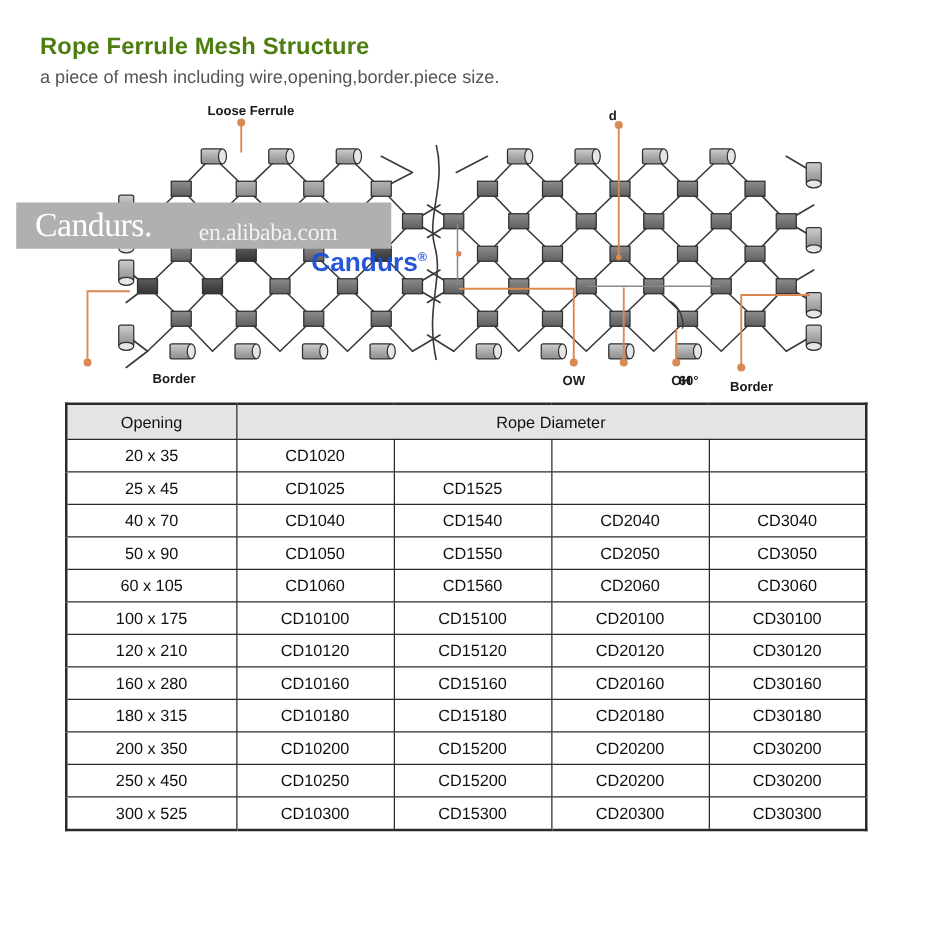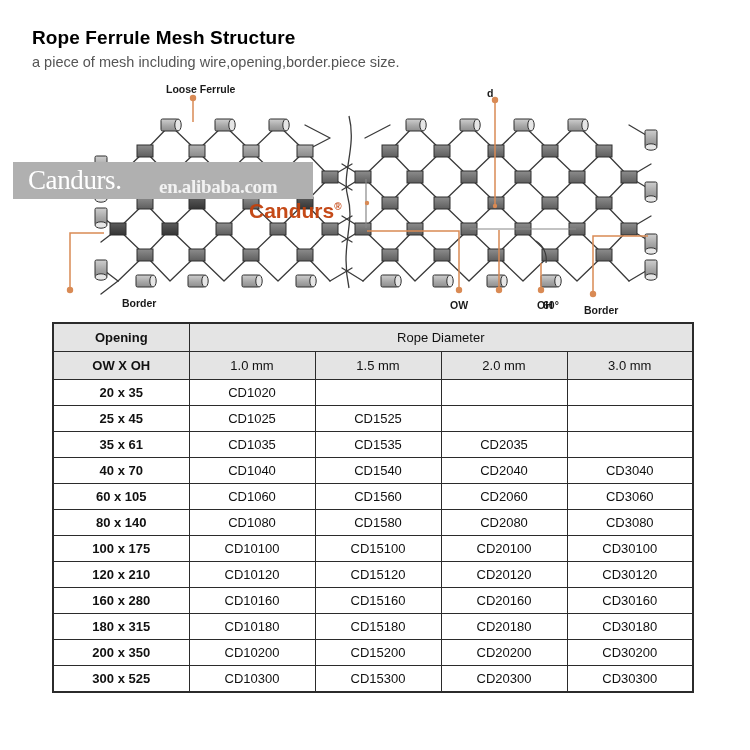--- a/index.html
+++ b/index.html
@@ -15,21 +15,21 @@
     overflow: hidden;
   }
 
   
   #page-title {
     position: absolute;
     left: 32px;
     top: 27px;
     font-size: 19px;
     font-weight: bold;
-    color: #000000;
+    color: #4d7c0f;
     letter-spacing: 0.1px;
     white-space: nowrap;
   }
   #page-subtitle {
     position: absolute;
     left: 32px;
     top: 54px;
     font-size: 14.5px;
     color: #555555;
     white-space: nowrap;
@@ -80,33 +80,33 @@
     color: #ffffff;
     letter-spacing: -0.4px;
     white-space: nowrap;
     font-family: "Liberation Serif", serif;
   }
   #watermark-domain {
     position: absolute;
     left: 159px;
     top: 176px;
     font-size: 19px;
-    font-weight: bold;
+    font-weight: normal;
     color: #f2f2f2;
     letter-spacing: -0.3px;
     white-space: nowrap;
     font-family: "Liberation Serif", serif;
   }
   #watermark-brand {
     position: absolute;
     left: 249px;
     top: 199px;
     font-size: 21px;
     font-weight: bold;
-    color: #c2410c;
+    color: #1d4ed8;
     white-space: nowrap;
     font-family: "Liberation Sans", sans-serif;
     opacity: 0.95;
   }
   #watermark-brand .reg { font-size: 10px; vertical-align: super; }
 
   
   #spec-table {
     position: absolute;
     left: 52px;
@@ -129,21 +129,21 @@
   #spec-table thead th {
     background: #e4e4e4;
     height: 27px;
   }
   #spec-table col.c0 { width: 136px; }
   #spec-table col.c1,
   #spec-table col.c2,
   #spec-table col.c3,
   #spec-table col.c4 { width: 126px; }
   #spec-table .outer-top    { border-top-width: 2px; }
-  #spec-table .outer-left   { border-left-width: 2px; font-weight: bold; }
+  #spec-table .outer-left   { border-left-width: 2px; }
   #spec-table .outer-right  { border-right-width: 2px; }
   #spec-table tr:last-child td { border-bottom-width: 2px; }
 </style>
 </head>
 <body>
 
 <div id="page-title">Rope Ferrule Mesh Structure</div>
 <div id="page-subtitle">a piece of mesh including wire,opening,border.piece size.</div>
 
 <div id="diagram">
@@ -366,72 +366,58 @@
       <col class="c1">
       <col class="c2">
       <col class="c3">
       <col class="c4">
   </colgroup>
   <thead>
     <tr>
       <th class="outer-top outer-left">Opening</th>
       <th class="outer-top outer-right" colspan="4">Rope Diameter</th>
     </tr>
-    <tr>
-      <th class="outer-left">OW X OH</th>
-      <th>1.0 mm</th>
-      <th>1.5 mm</th>
-      <th>2.0 mm</th>
-      <th class="outer-right">3.0 mm</th>
-    </tr>
   </thead>
   <tbody id="spec-table-body">
       <tr>
         <td class="outer-left">20 x 35</td>
         <td>CD1020</td>
         <td></td>
         <td></td>
         <td class="outer-right"></td>
       </tr>
       <tr>
         <td class="outer-left">25 x 45</td>
         <td>CD1025</td>
         <td>CD1525</td>
         <td></td>
         <td class="outer-right"></td>
       </tr>
       <tr>
-        <td class="outer-left">35 x 61</td>
-        <td>CD1035</td>
-        <td>CD1535</td>
-        <td>CD2035</td>
-        <td class="outer-right"></td>
-      </tr>
-      <tr>
         <td class="outer-left">40 x 70</td>
         <td>CD1040</td>
         <td>CD1540</td>
         <td>CD2040</td>
         <td class="outer-right">CD3040</td>
       </tr>
       <tr>
+        <td class="outer-left">50 x 90</td>
+        <td>CD1050</td>
+        <td>CD1550</td>
+        <td>CD2050</td>
+        <td class="outer-right">CD3050</td>
+      </tr>
+      <tr>
         <td class="outer-left">60 x 105</td>
         <td>CD1060</td>
         <td>CD1560</td>
         <td>CD2060</td>
         <td class="outer-right">CD3060</td>
       </tr>
       <tr>
-        <td class="outer-left">80 x 140</td>
-        <td>CD1080</td>
-        <td>CD1580</td>
-        <td>CD2080</td>
-        <td class="outer-right">CD3080</td>
-      </tr>
-      <tr>
         <td class="outer-left">100 x 175</td>
         <td>CD10100</td>
         <td>CD15100</td>
         <td>CD20100</td>
         <td class="outer-right">CD30100</td>
       </tr>
       <tr>
         <td class="outer-left">120 x 210</td>
         <td>CD10120</td>
         <td>CD15120</td>
@@ -453,20 +439,27 @@
         <td class="outer-right">CD30180</td>
       </tr>
       <tr>
         <td class="outer-left">200 x 350</td>
         <td>CD10200</td>
         <td>CD15200</td>
         <td>CD20200</td>
         <td class="outer-right">CD30200</td>
       </tr>
       <tr>
+        <td class="outer-left">250 x 450</td>
+        <td>CD10250</td>
+        <td>CD15200</td>
+        <td>CD20200</td>
+        <td class="outer-right">CD30200</td>
+      </tr>
+      <tr>
         <td class="outer-left">300 x 525</td>
         <td>CD10300</td>
         <td>CD15300</td>
         <td>CD20300</td>
         <td class="outer-right">CD30300</td>
       </tr>
     </tbody>
 </table>
 
 </body></html>

